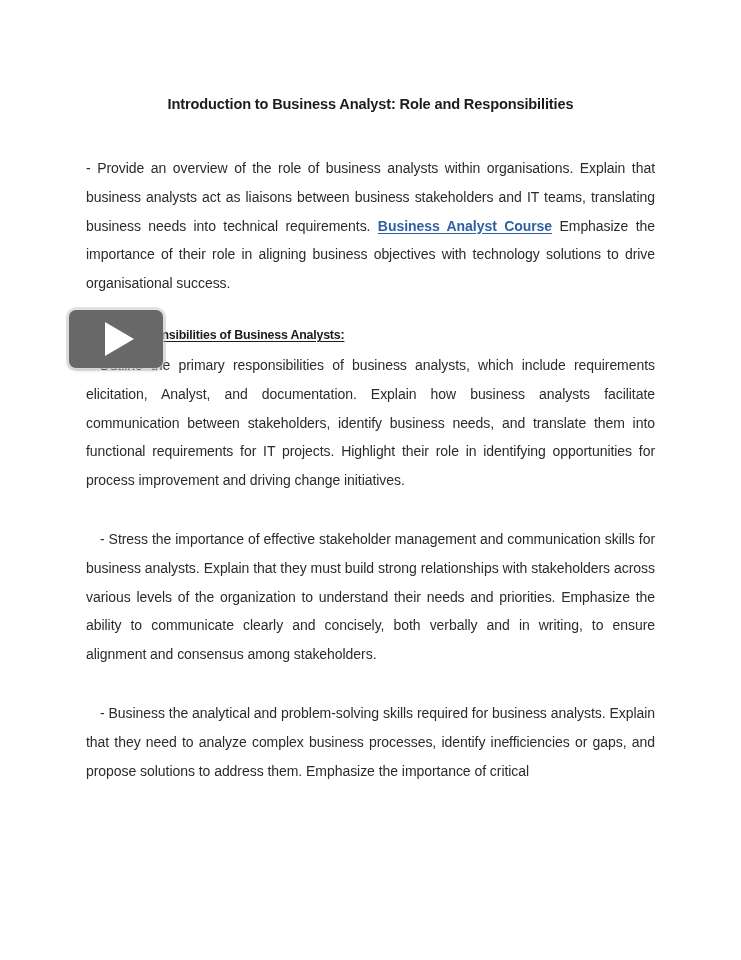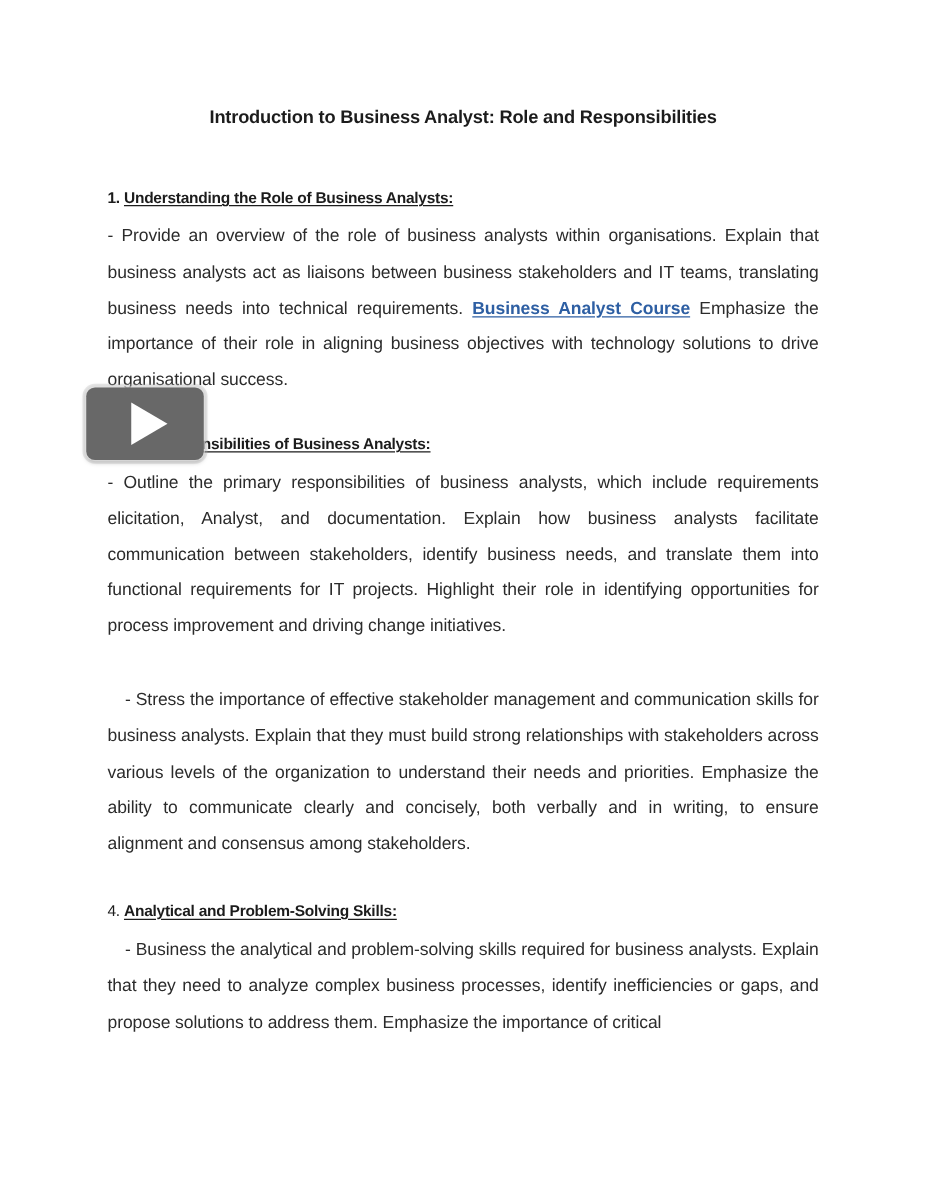--- a/index.html
+++ b/index.html
@@ -19,21 +19,21 @@
 
   .page {
     position: absolute;
     inset: 0;
     background: #ffffff;
   }
 
   .doc-title {
     position: absolute;
     left: 86px;
-    top: 86px;
+    top: 96px;
     width: 569px;
     text-align: center;
     font-size: 14.6px;
     font-weight: bold;
     letter-spacing: -0.15px;
     color: #1c1c1c;
     white-space: nowrap;
   }
 
   .content {
@@ -130,44 +130,36 @@
 </head>
 <body>
 
 <div class="page">
 
   <div class="doc-title">Introduction to Business Analyst: Role and Responsibilities</div>
 
   <div class="content">
 
     <div class="section" id="section-1">
-      <div class="sec-heading">
-        <span class="sec-num">1.</span>
-        <span class="sec-title">Understanding the Role of Business Analysts:</span>
-      </div>
       <p class="sec-body"><span>-  Provide an overview of the role of business analysts within organisations. Explain that business analysts act as liaisons between business stakeholders and IT teams, translating business needs into technical requirements. </span><a class="inline-link" href="#">Business Analyst Course</a><span> Emphasize the importance of their role in aligning business objectives with technology solutions to drive organisational success.</span></p>
     </div>
 
     <div class="section" id="section-2">
       <div class="sec-heading">
         <span class="sec-num">2.</span>
         <span class="sec-title">Key Responsibilities of Business Analysts:</span>
       </div>
       <p class="sec-body">-  Outline the primary responsibilities of business analysts, which include requirements elicitation, Analyst, and documentation. Explain how business analysts facilitate communication between stakeholders, identify business needs, and translate them into functional requirements for IT projects. Highlight their role in identifying opportunities for process improvement and driving change initiatives.</p>
     </div>
 
     <div class="section" id="section-3">
       <p class="sec-body indented">- Stress the importance of effective stakeholder management and communication skills for business analysts. Explain that they must build strong relationships with stakeholders across various levels of the organization to understand their needs and priorities. Emphasize the ability to communicate clearly and concisely, both verbally and in writing, to ensure alignment and consensus among stakeholders.</p>
     </div>
 
     <div class="section" id="section-4">
-      <div class="sec-heading">
-        <span class="sec-num light">4.</span>
-        <span class="sec-title">Analytical and Problem-Solving Skills:</span>
-      </div>
       <p class="sec-body indented">- Business the analytical and problem-solving skills required for business analysts. Explain that they need to analyze complex business processes, identify inefficiencies or gaps, and propose solutions to address them. Emphasize the importance of critical</p>
     </div>
 
   </div>
 
   <div class="play-overlay">
     <span class="play-triangle"></span>
   </div>
 
 </div>

